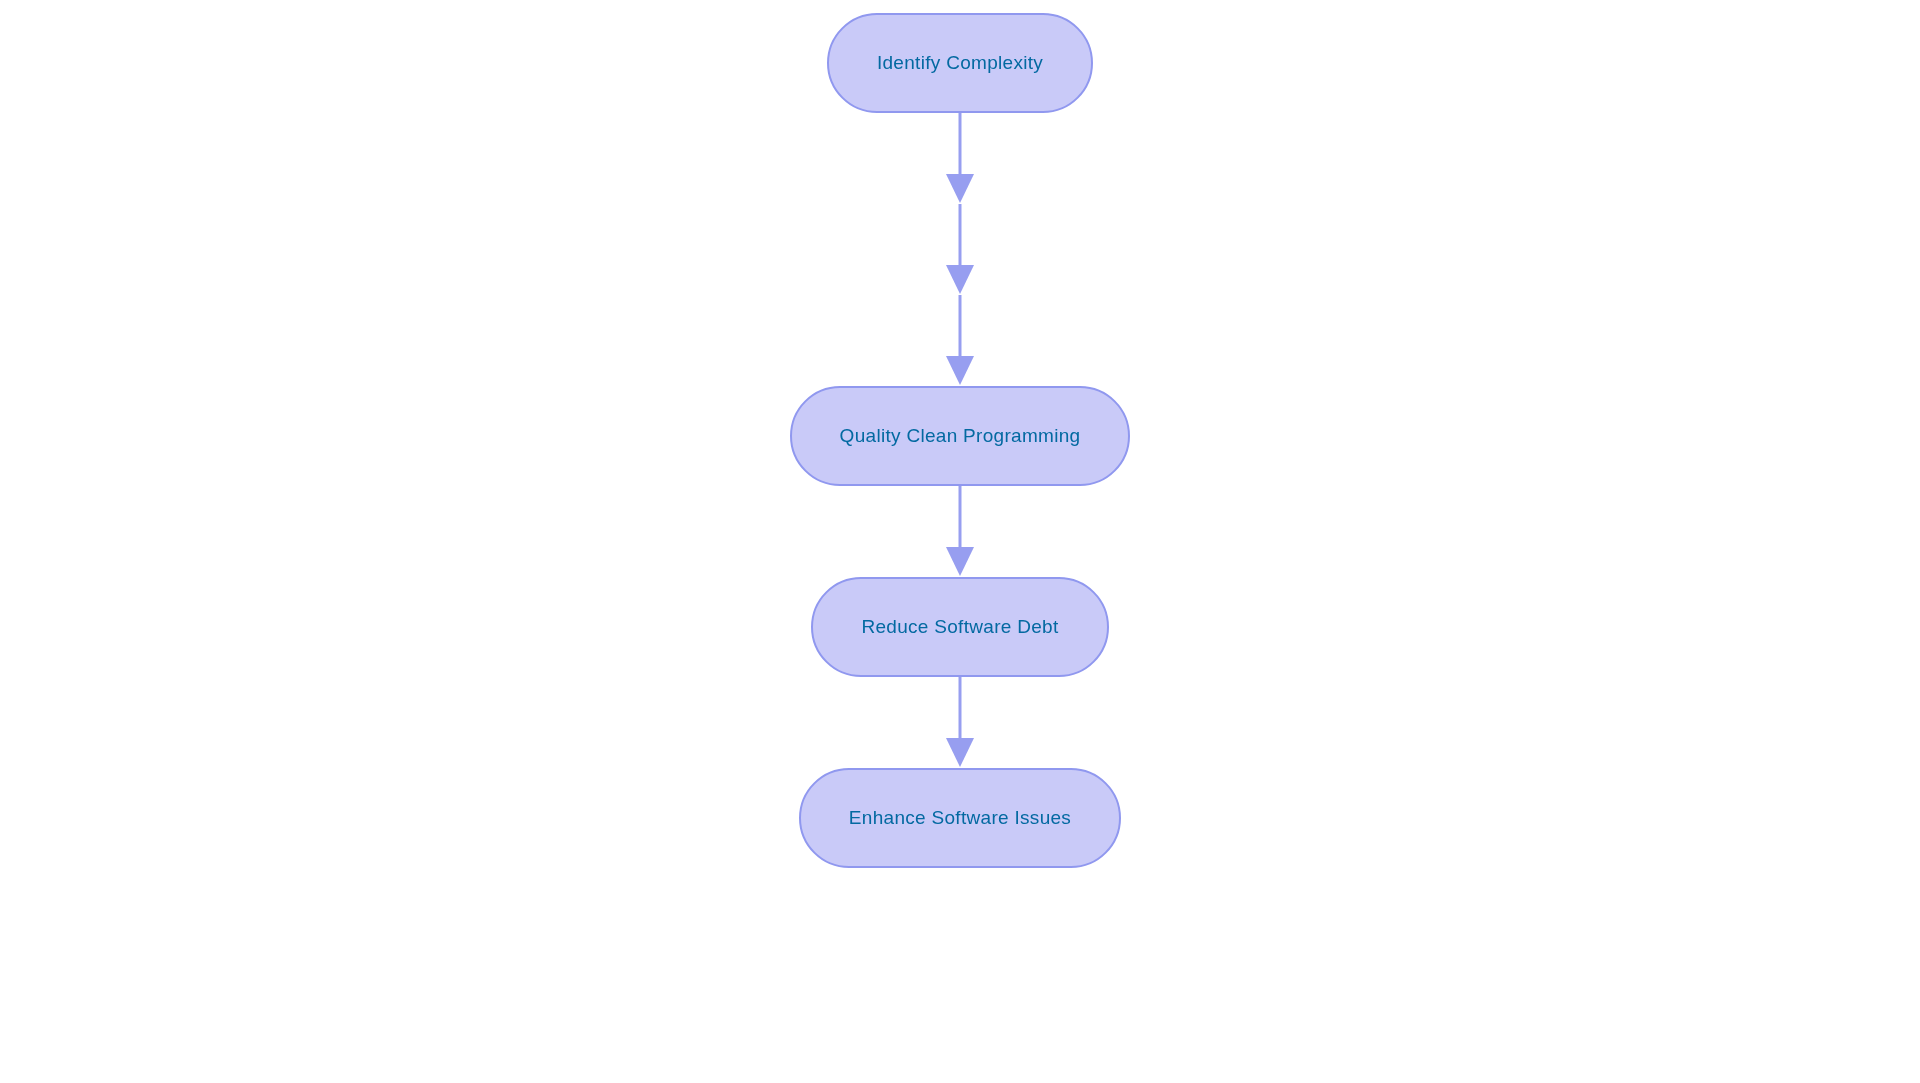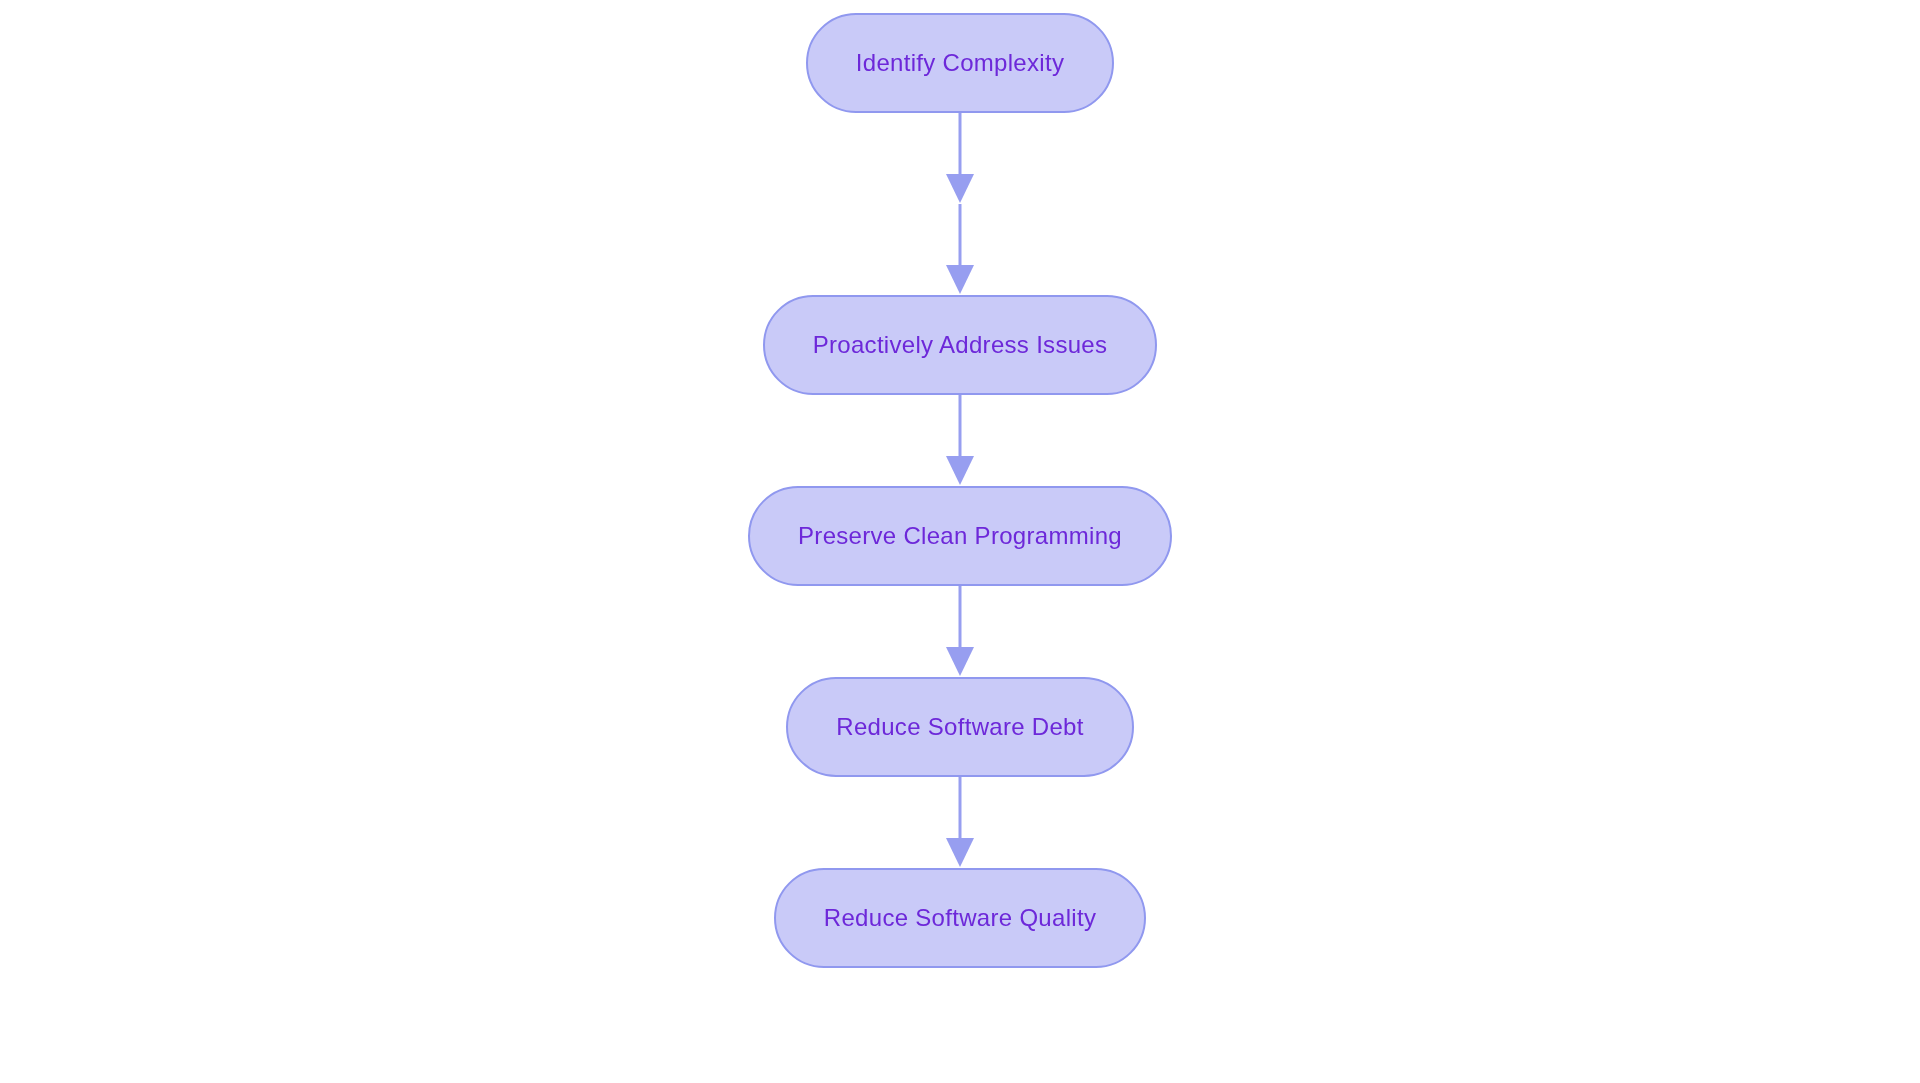--- a/index.html
+++ b/index.html
@@ -30,23 +30,23 @@
     min-width: 230px;
     padding: 0 48px;
     border-radius: 50px;
     background: #c9caf8;
     border: 2px solid #9098ef;
     display: flex;
     align-items: center;
     justify-content: center;
   }
   .node-label {
-    font-size: 24px;
+    font-size: 19px;
     letter-spacing: 0.3px;
-    color: #6d28d9;
+    color: #0369a1;
     white-space: nowrap;
   }
   .arrow {
     display: block;
     width: 32px;
     height: 91px;
     flex: 0 0 auto;
   }
 </style>
 </head>
@@ -63,45 +63,42 @@
       <line x1="16" y1="0" x2="16" y2="63" stroke-width="3" stroke="#979ef0"></line>
       <polygon points="2,61 30,61 16,90" fill="#979ef0"></polygon>
     </svg>
 
 
     <svg class="arrow" viewBox="0 0 32 91">
       <line x1="16" y1="0" x2="16" y2="63" stroke-width="3" stroke="#979ef0"></line>
       <polygon points="2,61 30,61 16,90" fill="#979ef0"></polygon>
     </svg>
 
-    <div class="node">
-      <span class="node-label">Proactively Address Issues</span>
-    </div>
 
     <svg class="arrow" viewBox="0 0 32 91">
       <line x1="16" y1="0" x2="16" y2="63" stroke-width="3" stroke="#979ef0"></line>
       <polygon points="2,61 30,61 16,90" fill="#979ef0"></polygon>
     </svg>
 
     <div class="node">
-      <span class="node-label">Preserve Clean Programming</span>
+      <span class="node-label">Quality Clean Programming</span>
     </div>
 
     <svg class="arrow" viewBox="0 0 32 91">
       <line x1="16" y1="0" x2="16" y2="63" stroke-width="3" stroke="#979ef0"></line>
       <polygon points="2,61 30,61 16,90" fill="#979ef0"></polygon>
     </svg>
 
     <div class="node">
       <span class="node-label">Reduce Software Debt</span>
     </div>
 
     <svg class="arrow" viewBox="0 0 32 91">
       <line x1="16" y1="0" x2="16" y2="63" stroke-width="3" stroke="#979ef0"></line>
       <polygon points="2,61 30,61 16,90" fill="#979ef0"></polygon>
     </svg>
 
     <div class="node">
-      <span class="node-label">Reduce Software Quality</span>
+      <span class="node-label">Enhance Software Issues</span>
     </div>
 
   </div>
 </div>
 
 </body></html>

